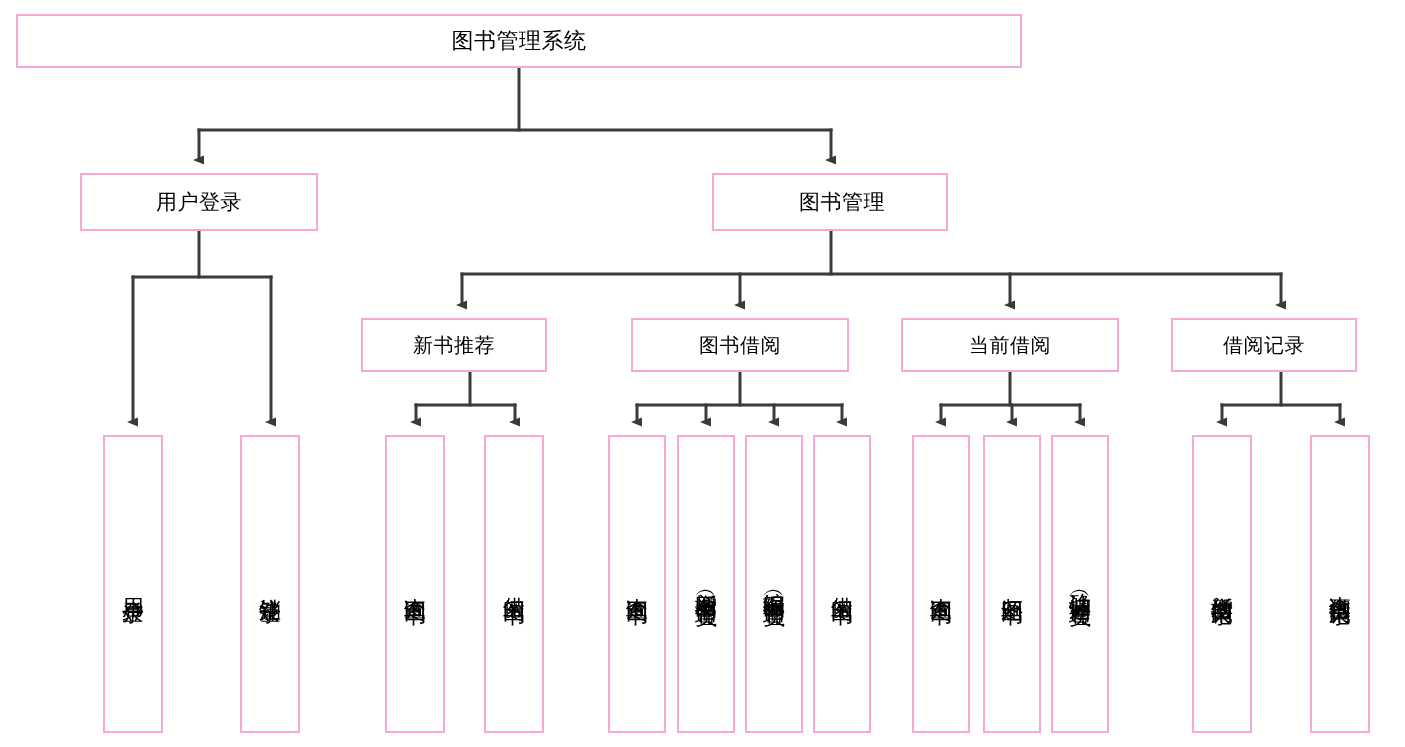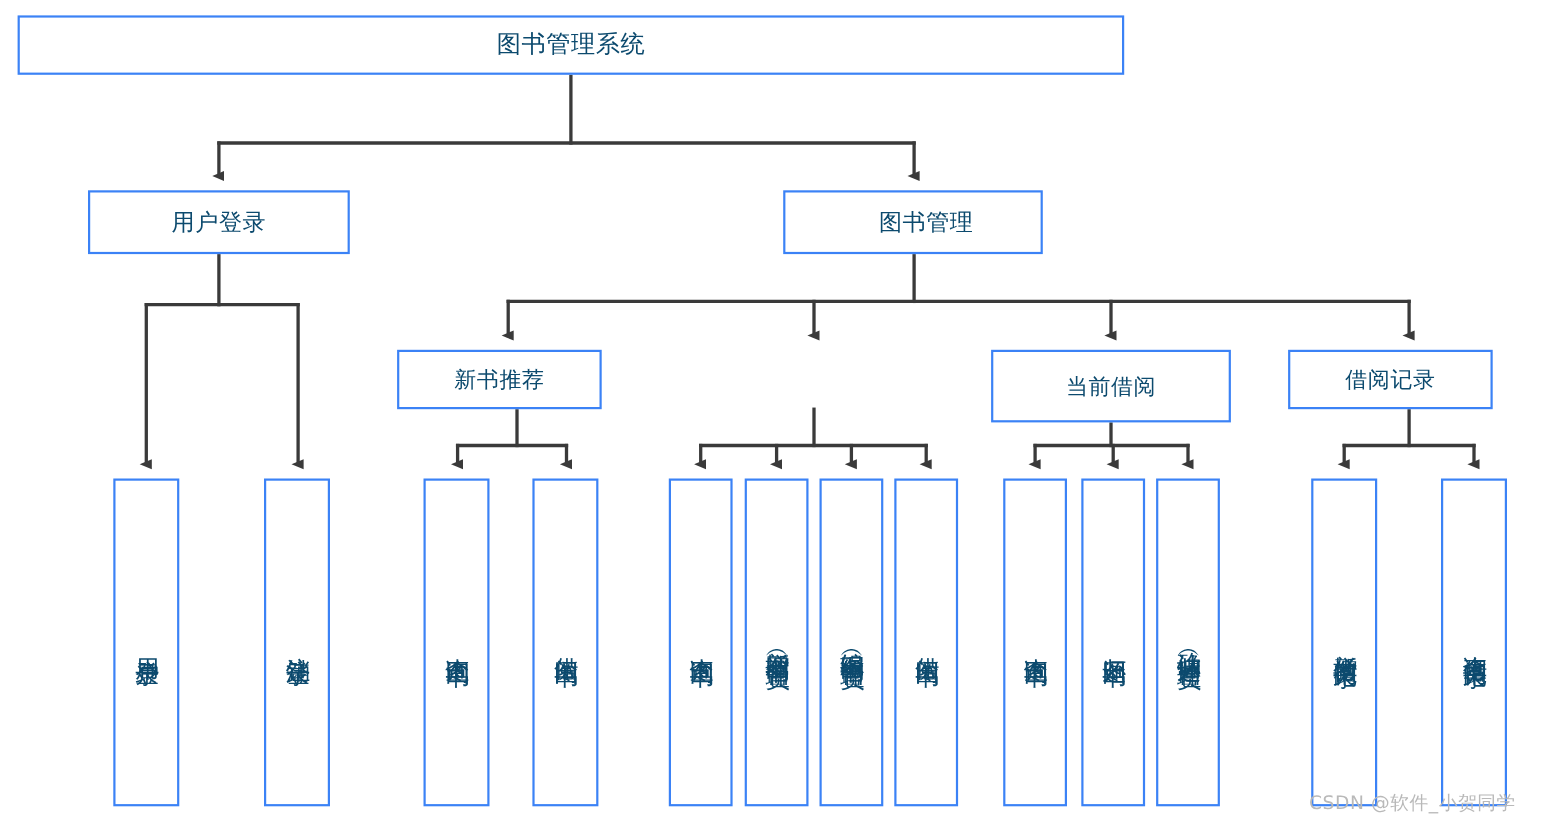--- a/index.html
+++ b/index.html
@@ -20,26 +20,26 @@
   svg#edges {
     position: absolute;
     left: 0;
     top: 0;
     width: 1405px;
     height: 747px;
   }
   .node {
     position: absolute;
     box-sizing: border-box;
-    border: 2px solid #3b82f6;
+    border: 2px solid #f9a8d4;
     background: #ffffff;
     display: flex;
     align-items: center;
     justify-content: center;
-    color: #0c4a6e;
+    color: #000000;
   }
   .node .lbl {
     font-size: 21px;
     line-height: 1.05;
     letter-spacing: 0.5px;
     white-space: nowrap;
   }
   .node.root .lbl { font-size: 22px; }
   .node.lvl1 .lbl { font-size: 21px; }
   .node.lvl2 .lbl { font-size: 20px; }
@@ -127,21 +127,24 @@
   <div class="node lvl1" style="left:80px; top:173px; width:238px; height:58px;">
     <span class="lbl">用户登录</span>
   </div>
   <div class="node lvl1" style="left:712px; top:173px; width:236px; height:58px;padding-left:24px;">
     <span class="lbl">图书管理</span>
   </div>
 
   <div class="node lvl2" style="left:361px; top:318px; width:186px; height:54px;">
     <span class="lbl">新书推荐</span>
   </div>
-  <div class="node lvl2" style="left:901px; top:318px; width:218px; height:66px;">
+  <div class="node lvl2" style="left:631px; top:318px; width:218px; height:54px;">
+    <span class="lbl">图书借阅</span>
+  </div>
+  <div class="node lvl2" style="left:901px; top:318px; width:218px; height:54px;">
     <span class="lbl">当前借阅</span>
   </div>
   <div class="node lvl2" style="left:1171px; top:318px; width:186px; height:54px;">
     <span class="lbl">借阅记录</span>
   </div>
 
   <div class="node leaf" style="left:103px; top:435px; width:60px; height:298px;">
     <span class="lbl">用户登录</span>
   </div>
   <div class="node leaf" style="left:240px; top:435px; width:60px; height:298px;">
@@ -174,15 +177,14 @@
   <div class="node leaf" style="left:1051px; top:435px; width:58px; height:298px;">
     <span class="lbl">确认归还（管理员）</span>
   </div>
   <div class="node leaf" style="left:1192px; top:435px; width:60px; height:298px;">
     <span class="lbl">新增借阅记录</span>
   </div>
   <div class="node leaf" style="left:1310px; top:435px; width:60px; height:298px;">
     <span class="lbl">查询借阅记录</span>
   </div>
 
-  <div class="watermark" style="left:1190px; top:718px;">CSDN @软件_小贺同学</div>
 
 </div>
 
 </body></html>

